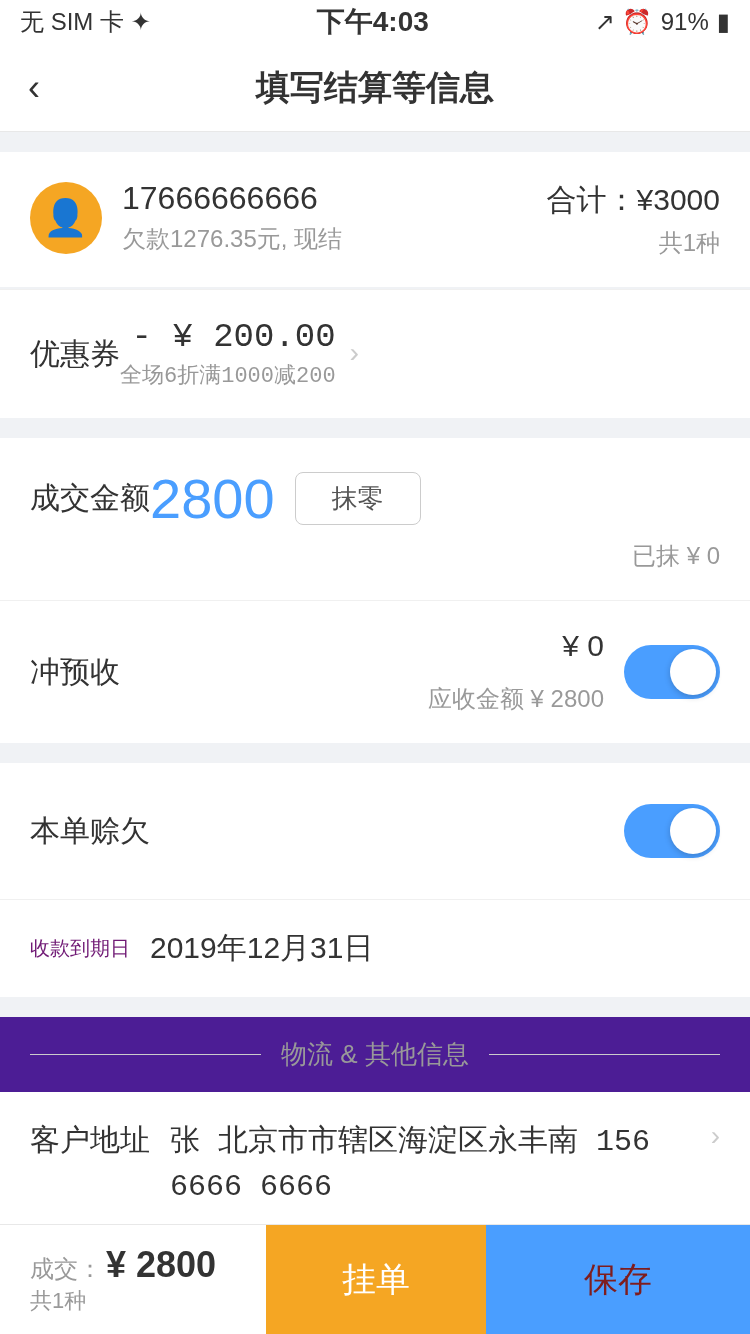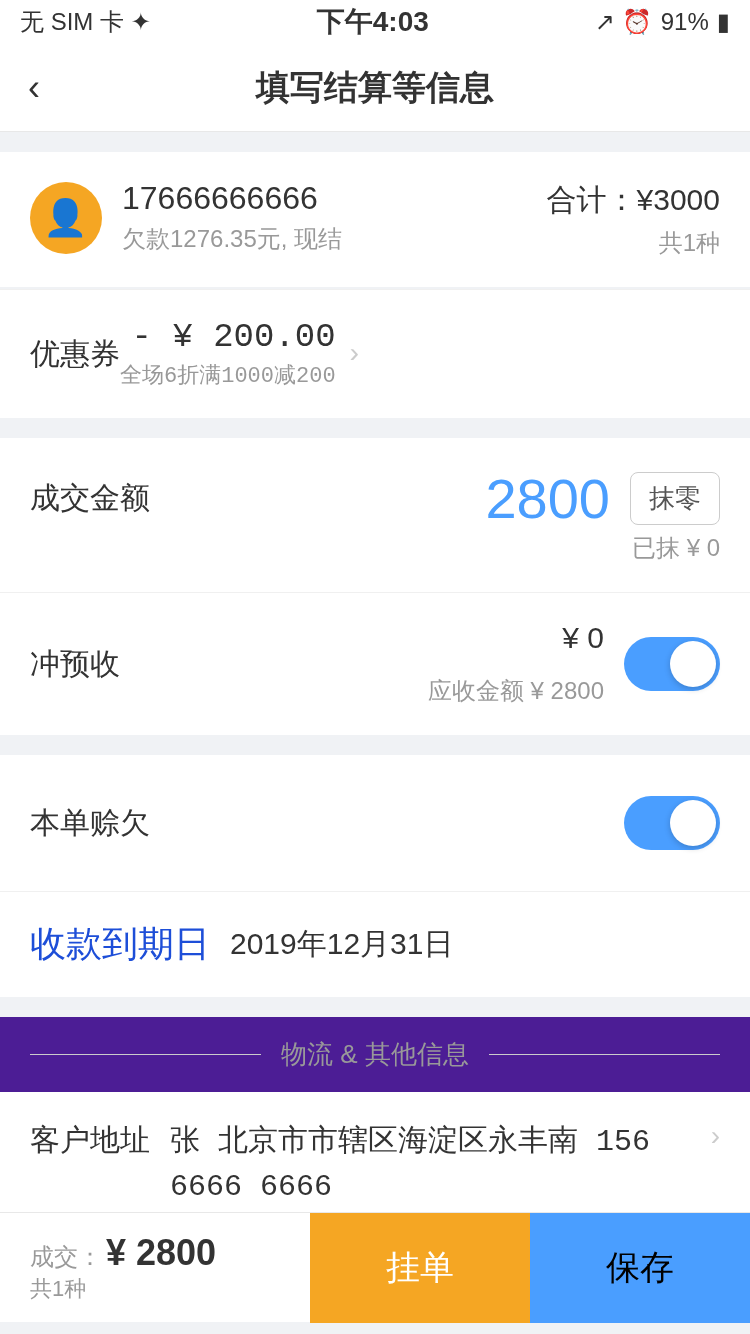--- a/index.html
+++ b/index.html
@@ -150,41 +150,40 @@
     }
 
     
     .deal-section {
       background: #fff;
       padding: 28px 30px;
     }
     .deal-row {
       display: flex;
       align-items: center;
-      justify-content: space-between;
-      margin-bottom: 0;
+      margin-bottom: 8px;
     }
     .deal-label {
       font-size: 30px;
       color: #333;
     }
     .deal-amount-wrapper {
       display: flex;
       align-items: center;
       gap: 20px;
     }
     .deal-amount {
       font-size: 56px;
       font-weight: 500;
       color: #4a9eff;
     }
     .round-btn {
       border: 1px solid #ccc;
       border-radius: 8px;
-      padding: 8px 18px;
+      padding: 8px 36px;
       font-size: 26px;
       color: #555;
       background: #fff;
       cursor: pointer;
     }
     .deal-sub {
       font-size: 24px;
       color: #999;
       text-align: right;
     }
@@ -258,22 +257,22 @@
     
     .duedate-row {
       background: #fff;
       padding: 28px 30px;
       display: flex;
       align-items: center;
       gap: 20px;
       border-top: 1px solid #f0f0f0;
     }
     .duedate-label {
-      font-size: 36px;
-      color: #1d4ed8;
+      font-size: 20px;
+      color: #701a75;
     }
     .duedate-value {
       font-size: 30px;
       color: #333;
     }
 
     
     .logistics-header {
       background: #4c1d95;
       padding: 20px 30px;
@@ -311,21 +310,21 @@
       color: #333;
       flex: 1;
       text-align: left;
       line-height: 1.5;
       font-family: Liberation Mono, monospace;
     }
 
     
     .footer {
       position: fixed;
-      bottom: 12px;
+      bottom: 0;
       left: 0;
       width: 750px;
       height: 110px;
       background: #fff;
       display: flex;
       align-items: center;
       border-top: 1px solid #e8e8e8;
     }
     .footer-info {
       padding: 0 30px;
@@ -350,29 +349,29 @@
       background: #f5a623;
       display: flex;
       align-items: center;
       justify-content: center;
       font-size: 34px;
       font-weight: 500;
       color: #fff;
       cursor: pointer;
     }
     .footer-btn-save {
-      width: 220px;
+      width: 264px;
       height: 110px;
       background: #4a9eff;
       display: flex;
       align-items: center;
       justify-content: center;
       font-size: 34px;
       font-weight: 500;
-      color: #000000;
+      color: #7f1d1d;
       cursor: pointer;
     }
   </style>
 </head>
 <body>
 
 <div class="status-bar">
   <div class="status-left">
     <span>无 SIM 卡 ✦</span>
   </div>

